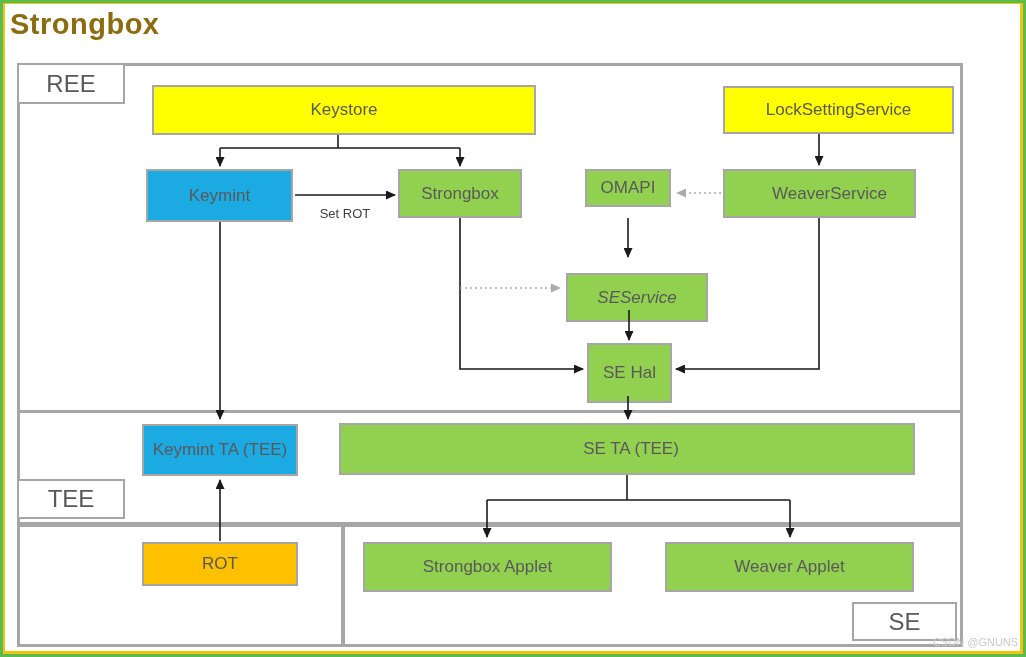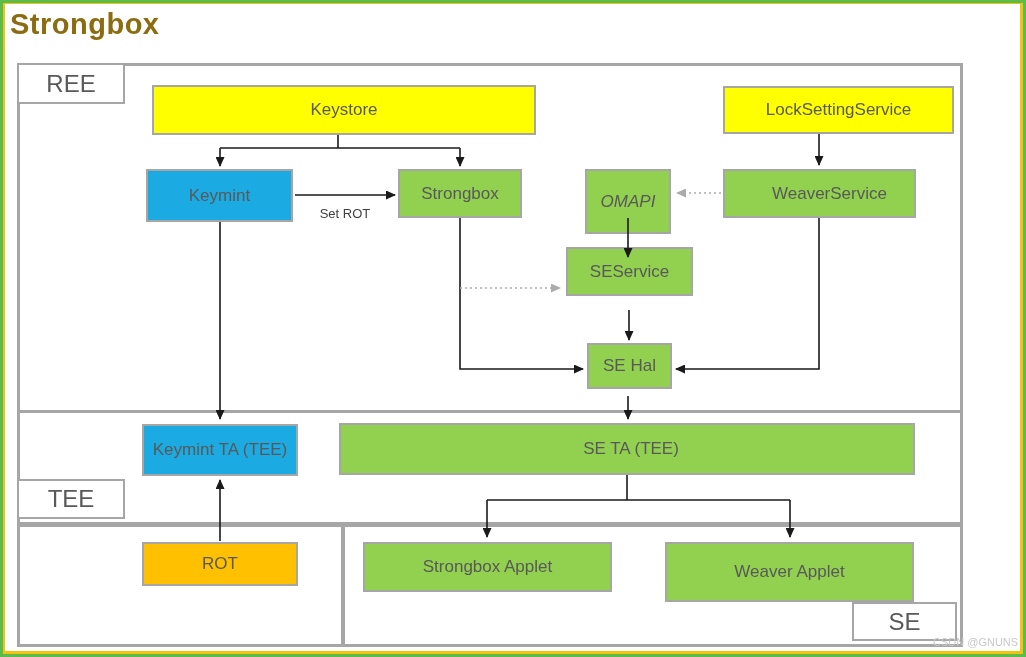--- a/index.html
+++ b/index.html
@@ -67,31 +67,31 @@
     <span>TEE</span>
   </div>
   <div class="zone-label" style="left:852px; top:602px; width:105px; height:39px;">
     <span>SE</span>
   </div>
 
   <div class="node fill-yellow" style="left:152px; top:85px; width:384px; height:50px;">Keystore</div>
   <div class="node fill-yellow" style="left:723px; top:86px; width:231px; height:48px;">LockSettingService</div>
   <div class="node fill-blue" style="left:146px; top:169px; width:147px; height:53px;">Keymint</div>
   <div class="node fill-green" style="left:398px; top:169px; width:124px; height:49px;">Strongbox</div>
-  <div class="node fill-green" style="left:585px; top:169px; width:86px; height:65px;font-style:italic;">OMAPI</div>
+  <div class="node fill-green" style="left:585px; top:169px; width:86px; height:38px;">OMAPI</div>
   <div class="node fill-green" style="left:723px; top:169px; width:193px; height:49px;padding-left:20px;">WeaverService</div>
-  <div class="node fill-green" style="left:566px; top:247px; width:127px; height:49px;">SEService</div>
-  <div class="node fill-green" style="left:587px; top:343px; width:85px; height:46px;">SE Hal</div>
+  <div class="node fill-green" style="left:566px; top:273px; width:142px; height:49px;font-style:italic;">SEService</div>
+  <div class="node fill-green" style="left:587px; top:343px; width:85px; height:60px;">SE Hal</div>
 
   <div class="node fill-blue" style="left:142px; top:424px; width:156px; height:52px;">Keymint TA (TEE)</div>
   <div class="node fill-green" style="left:339px; top:423px; width:576px; height:52px;padding-left:8px;">SE TA (TEE)</div>
 
   <div class="node fill-orange" style="left:142px; top:542px; width:156px; height:44px;">ROT</div>
   <div class="node fill-green" style="left:363px; top:542px; width:249px; height:50px;">Strongbox Applet</div>
-  <div class="node fill-green" style="left:665px; top:542px; width:249px; height:60px;">Weaver Applet</div>
+  <div class="node fill-green" style="left:665px; top:542px; width:249px; height:50px;">Weaver Applet</div>
 
   <div class="edge-label" style="left:317px; top:206px; width:56px;">Set ROT</div>
 
   <svg class="arrows" width="1026" height="657" viewBox="0 0 1026 657">
     <defs>
       <marker id="ah-black" markerUnits="userSpaceOnUse" markerWidth="10" markerHeight="9" refX="9" refY="4.5" orient="auto">
         <path d="M0,0 L10,4.5 L0,9 Z" fill="#1A1A1A"></path>
       </marker>
       <marker id="ah-gray" markerUnits="userSpaceOnUse" markerWidth="10" markerHeight="9" refX="9" refY="4.5" orient="auto">
         <path d="M0,0 L10,4.5 L0,9 Z" fill="#ABABAB"></path>

